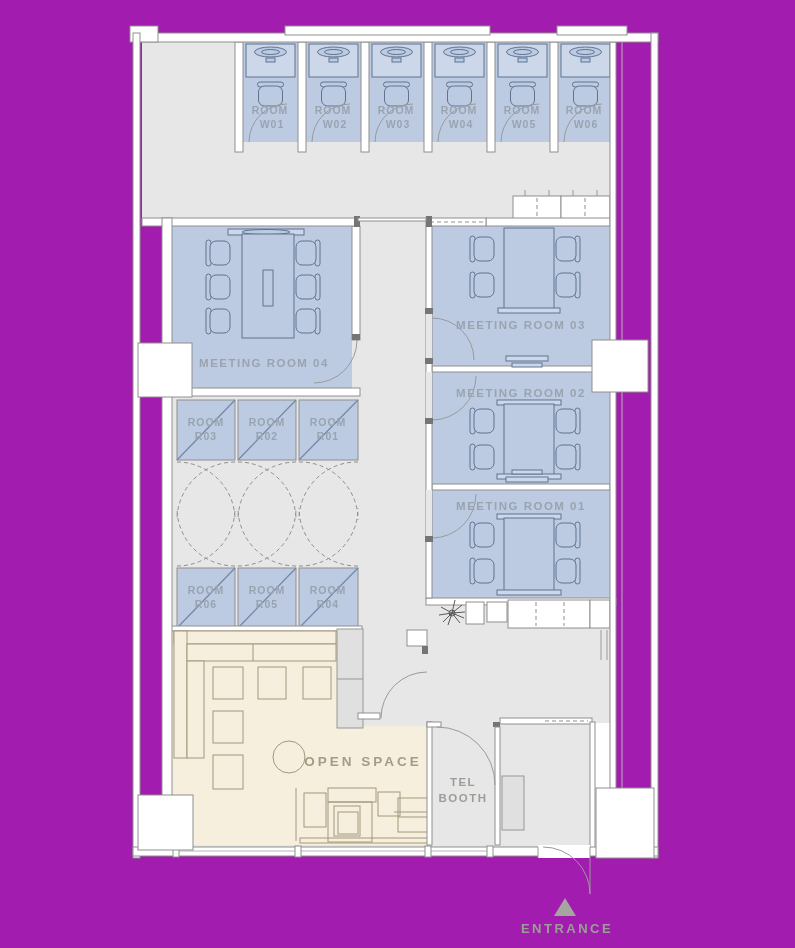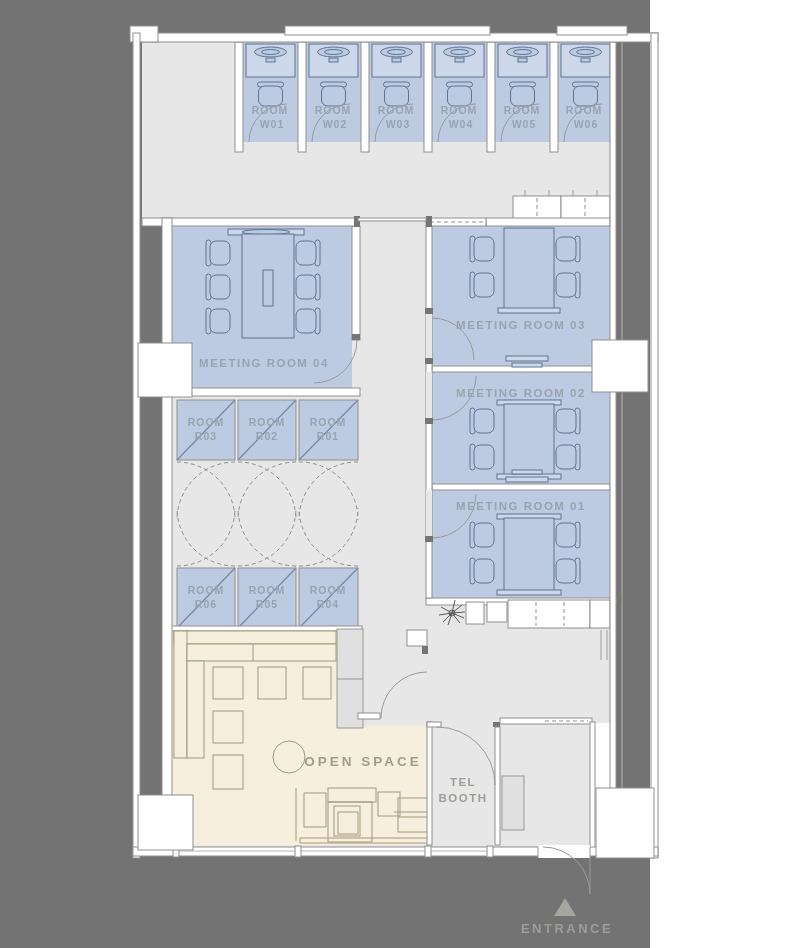--- a/index.html
+++ b/index.html
@@ -1,16 +1,16 @@
 <!DOCTYPE html>
 <html><head>
 <meta charset="utf-8">
 <style>
   html,body{margin:0;padding:0;background:#ffffff;}
-  .stage{width:650px;height:948px;position:relative;background:#737373;}
+  .stage{width:795px;height:948px;position:relative;background:#a21caf;}
   svg{display:block;}
   .fl{fill:#e7e7e7;}
   .bgos{fill:#f6efdd;}
   .blu{fill:#bccbe2;}
   .wall{fill:#ffffff;stroke:#8f8f8f;stroke-width:1;}
   .gbox{fill:#e0e0e0;stroke:#979797;stroke-width:1;}
   .fn{fill:#bccbe2;stroke:#5f7390;stroke-width:1;}
   .fn2{fill:#ccd8ea;stroke:#5f7390;stroke-width:1;}
   .ob{fill:#f6efdd;stroke:#a3987c;stroke-width:1;}
   .obn{fill:none;stroke:#a3987c;stroke-width:1;}

